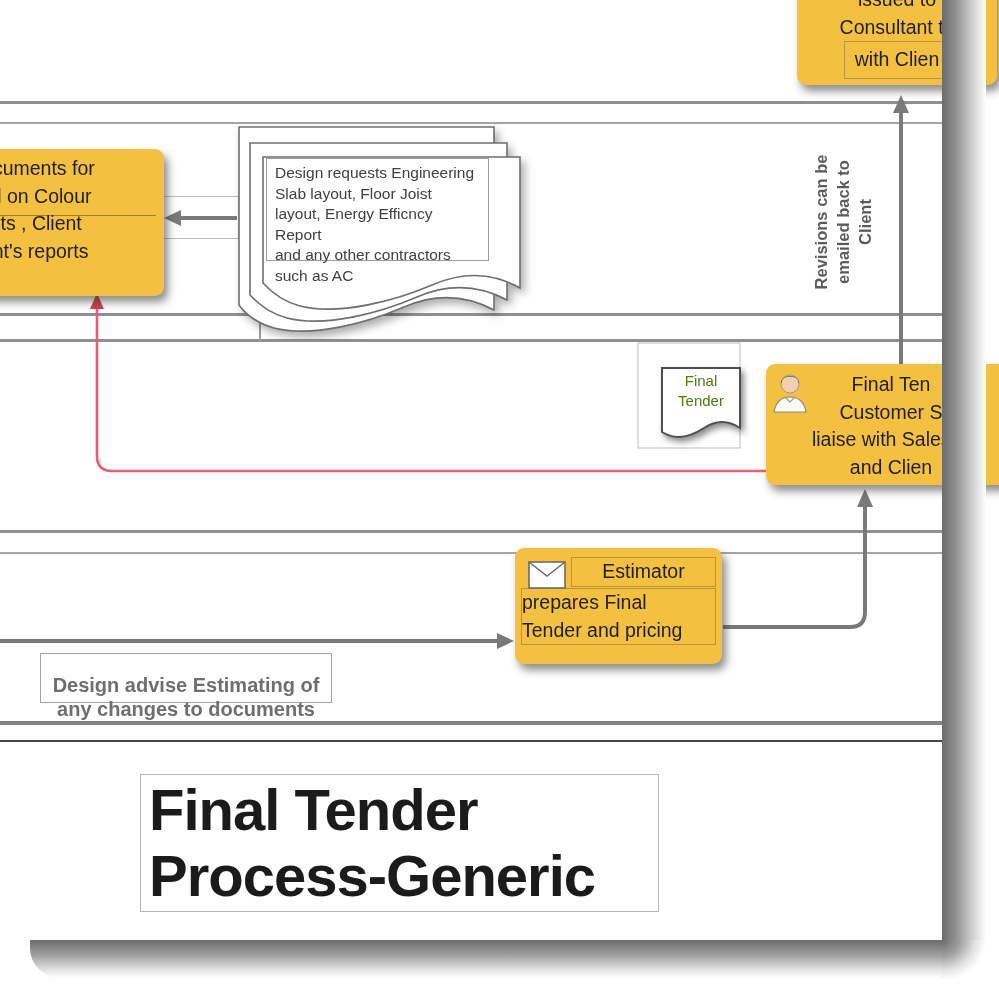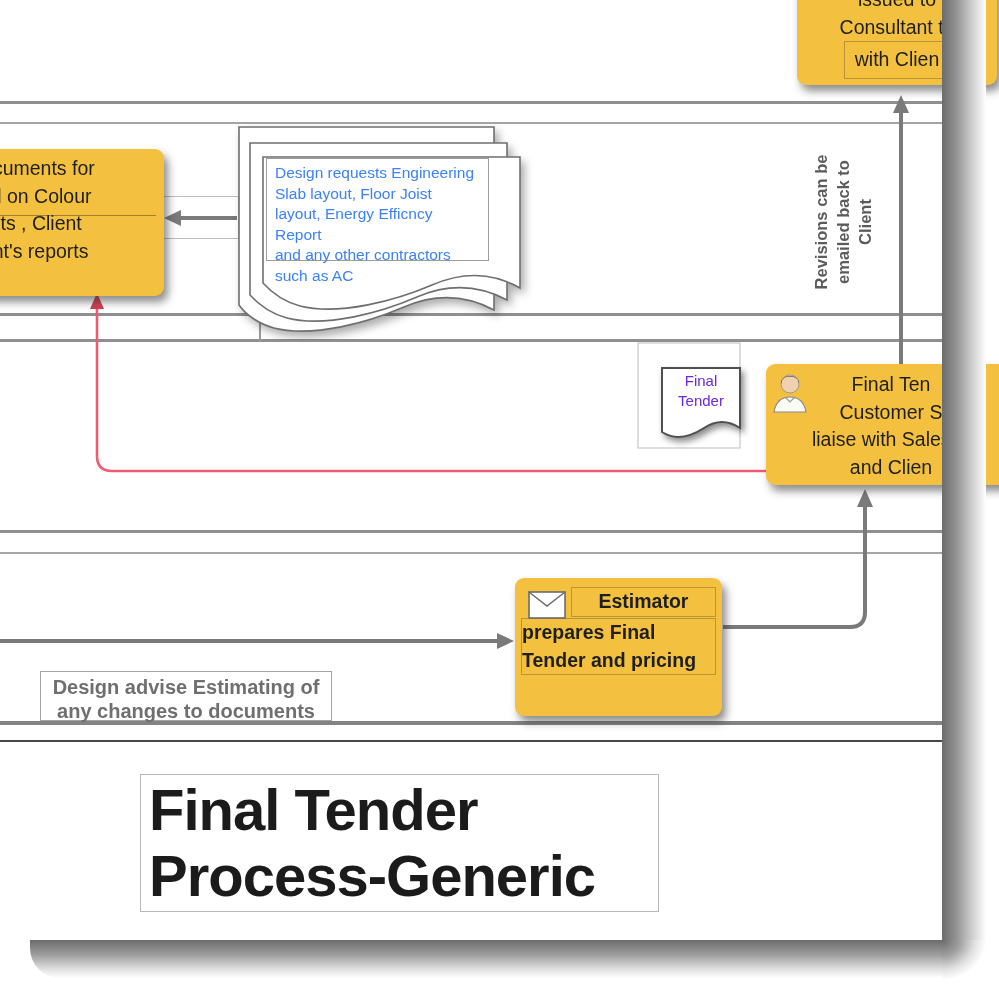--- a/index.html
+++ b/index.html
@@ -11,49 +11,49 @@
   .vseg{position:absolute;background:#9a9a9a;z-index:2;}
   
   #connectors{position:absolute;left:0;top:0;z-index:6;pointer-events:none;}
   
   .conn-label{position:absolute;left:162px;top:196px;width:75px;height:41px;background:#fff;
               border:1px solid #bdbdbd;z-index:5;}
   
   .docsvg{position:absolute;z-index:8;}
   .doc-textrect{position:absolute;left:266px;top:158px;width:221px;height:101px;
                 border:1px solid #9c9c9c;z-index:9;}
-  .doc-text{padding:4px 8px;font-size:15.5px;line-height:1.33;color:#3b82f6;}
+  .doc-text{padding:4px 8px;font-size:15.5px;line-height:1.33;color:#404040;}
   .ft-text{position:absolute;left:653px;top:371px;width:96px;text-align:center;
-           font-size:15px;line-height:1.35;color:#6d28d9;z-index:9;}
+           font-size:15px;line-height:1.35;color:#4d7c0f;z-index:9;}
   
   .obox{position:absolute;background:#f3c13f;border-radius:9px;
         box-shadow:4px 6px 8px rgba(45,45,45,.55);color:#1f1f1f;z-index:10;}
   .obox .txt{font-size:19.5px;line-height:1.42;text-align:center;}
   .field{border:1px solid rgba(90,80,40,.38);}
   #left-box{left:-122px;top:149px;width:286px;height:147px;}
   #left-box .txt{position:absolute;left:6px;right:8px;top:6px;}
   #left-box .divider{position:absolute;left:6px;right:8px;top:66px;height:1px;
                      background:rgba(60,50,20,.45);}
   #top-box{left:797px;top:-64px;width:200px;height:149px;}
   #top-box .txt{position:absolute;left:2px;right:2px;bottom:6px;}
   #cs-box{left:766px;top:364px;width:246px;height:121px;}
   #cs-box .txt{position:absolute;left:8px;right:4px;top:7px;}
-  #est-box{left:515px;top:578px;width:207px;height:138px;font-weight:bold;}
+  #est-box{left:515px;top:548px;width:207px;height:116px;}
   #est-box .l1{position:absolute;left:56px;right:6px;top:9px;font-size:19.5px;
                line-height:1.42;text-align:center;}
   #est-box .l23{position:absolute;left:6px;right:6px;top:40px;font-size:19.5px;
                 line-height:1.42;text-align:left;}
   .boxicon{position:absolute;z-index:11;}
   
   #vertical-text{position:absolute;left:745px;top:187px;width:200px;height:70px;
                  transform:rotate(-90deg);font-weight:bold;font-size:16.5px;line-height:1.34;
                  color:#5b5b5b;text-align:center;z-index:12;}
   #design-advise{position:absolute;left:40px;top:653px;width:292px;height:50px;
                  border:1px solid #a3a3a3;font-weight:bold;font-size:20px;line-height:1.2;
-                 color:#6f6f6f;text-align:center;padding-top:3px;box-sizing:border-box;z-index:12;margin-top:18px;}
+                 color:#6f6f6f;text-align:center;padding-top:19px;box-sizing:border-box;z-index:12;}
   #title-box{position:absolute;left:140px;top:774px;width:517px;height:136px;
              border:1px solid #b8b8b8;z-index:12;}
   #title-box .t{padding:2px 0 0 8px;font-weight:bold;font-size:58px;line-height:1.13;
                 color:#1b1b1b;letter-spacing:-1px;}
   
   .shadow-right{position:absolute;left:942px;top:0;width:44px;height:942px;z-index:40;
     background:linear-gradient(to right,#6c6c6c 0%,#8f8f8f 30%,#c9c9c9 65%,#ffffff 100%);}
   .shadow-bottom{position:absolute;left:30px;top:940px;width:912px;height:38px;z-index:40;
     border-bottom-left-radius:30px;
     background:linear-gradient(to bottom,#6c6c6c 0%,#9f9f9f 40%,#e2e2e2 78%,#ffffff 100%);}

